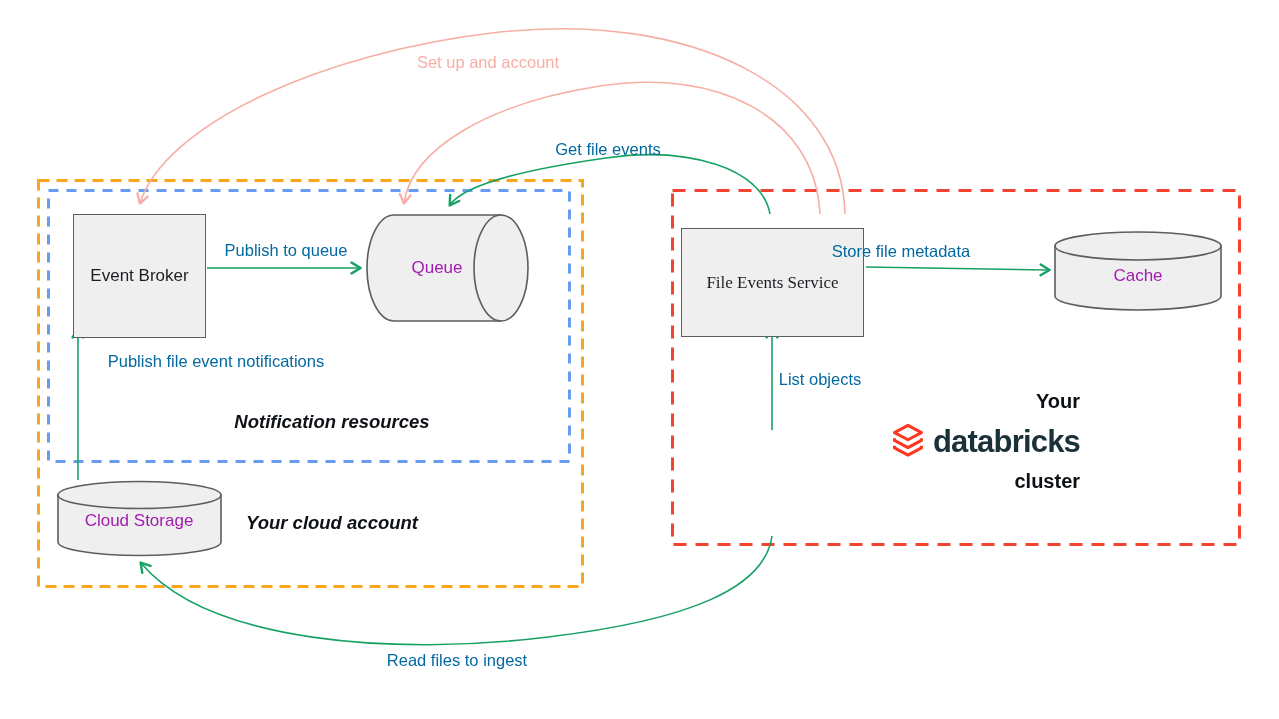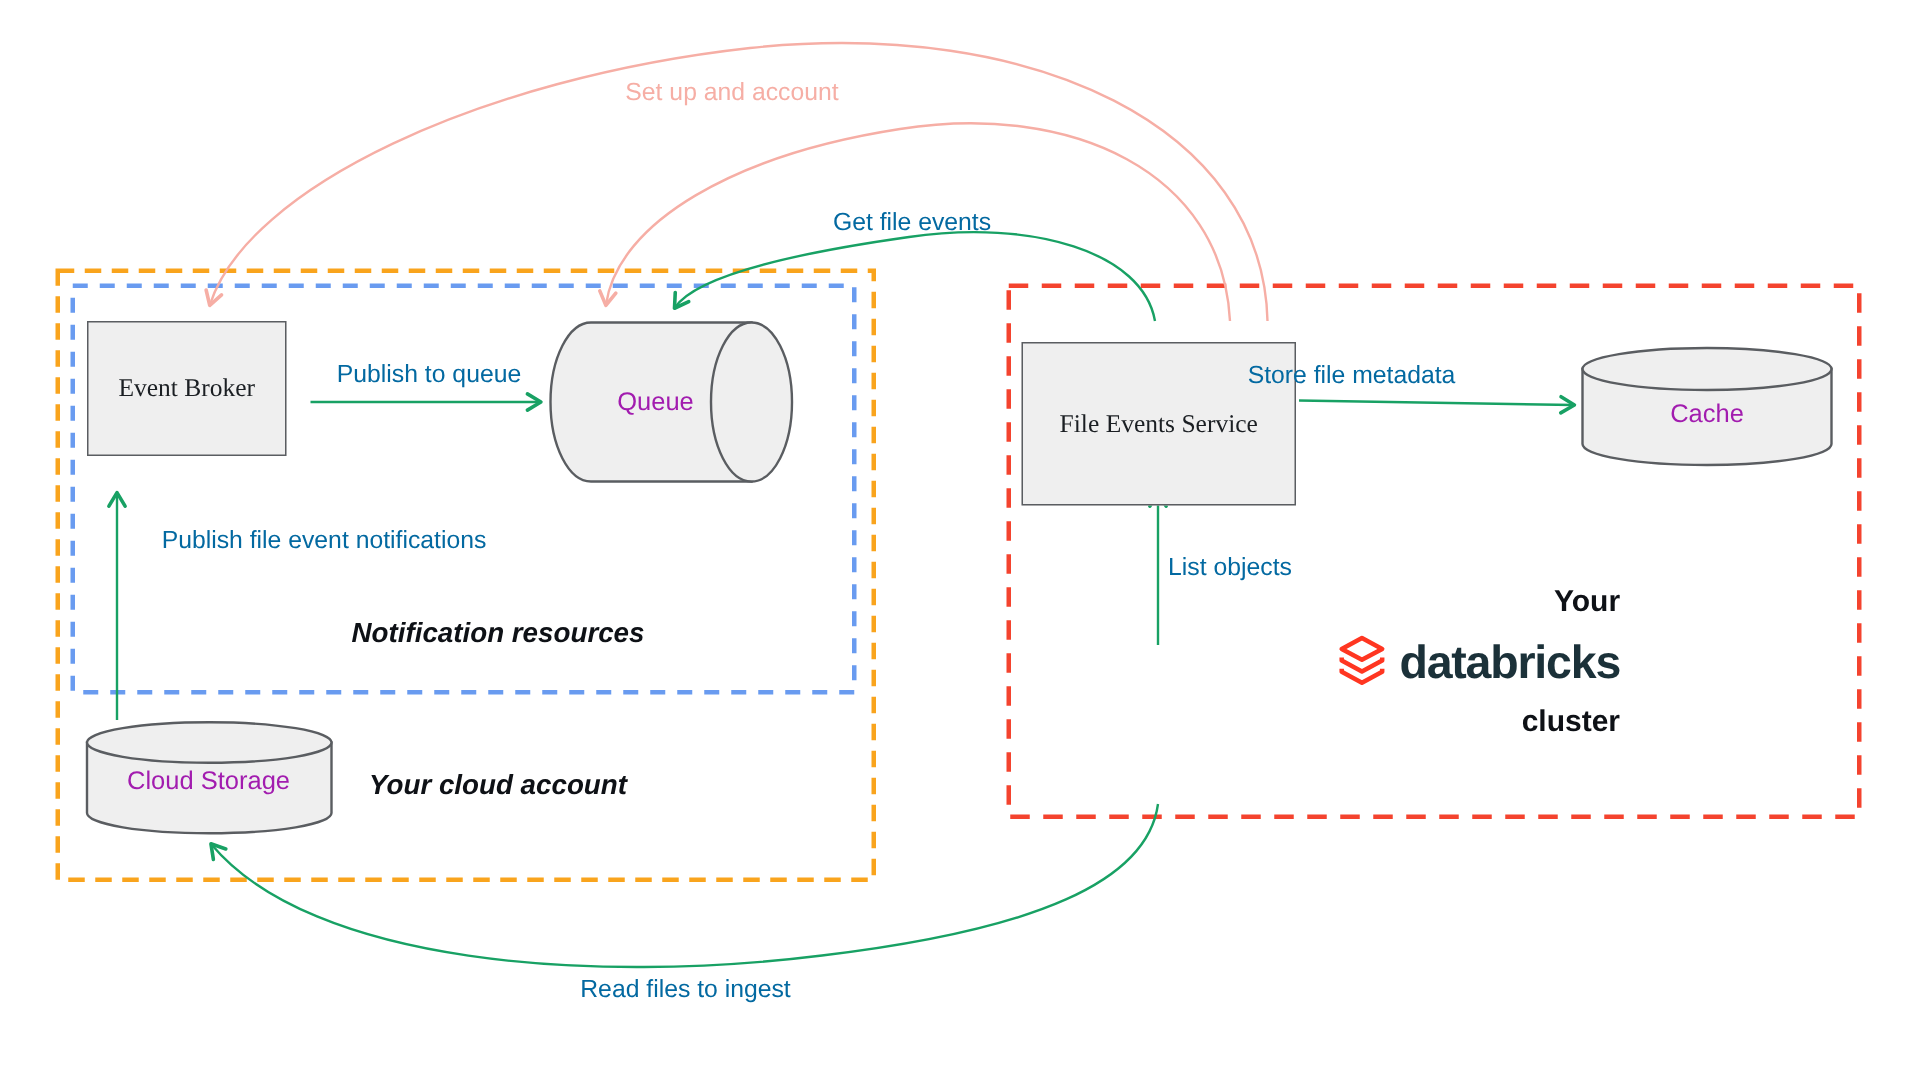--- a/index.html
+++ b/index.html
@@ -69,21 +69,21 @@
     <path d="M 820 214 C 815 115, 715 68, 600 86 C 490 103, 412 148, 404 203" fill="none" stroke="#F6AEA5" stroke-width="1.6" marker-end="url(#arr-pink)"></path>
 
     <path d="M 770 214 C 762 168, 688 146, 606 158 C 528 169, 464 184, 450 205" fill="none" stroke="#18A164" stroke-width="1.6" marker-end="url(#arr-green)"></path>
     <path d="M 207 268 L 360 268" fill="none" stroke="#18A164" stroke-width="1.6" marker-end="url(#arr-green)"></path>
     <path d="M 78 480 L 78 329" fill="none" stroke="#18A164" stroke-width="1.6" marker-end="url(#arr-green)"></path>
     <path d="M 866 267 L 1049 270" fill="none" stroke="#18A164" stroke-width="1.6" marker-end="url(#arr-green)"></path>
     <path d="M 772 430 L 772 329" fill="none" stroke="#18A164" stroke-width="1.6" marker-end="url(#arr-green)"></path>
     <path d="M 772 536 C 765 588, 690 620, 548 637 C 395 656, 208 643, 141 563" fill="none" stroke="#18A164" stroke-width="1.6" marker-end="url(#arr-green)"></path>
   </svg>
 
-  <div class="node" style="left:58px; top:214px; width:133px; height:90px;font-family:Liberation Serif, serif;">
+  <div class="node" style="left:73px; top:214px; width:133px; height:124px;">
     <span>Event Broker</span>
   </div>
   <div class="node" style="left:681px; top:228px; width:183px; height:109px;font-family:Liberation Serif, serif;">
     <span>File Events Service</span>
   </div>
 
   <div class="cyl-label" style="left:437px; top:268px;">Queue</div>
   <div class="cyl-label" style="left:139px; top:521px;">Cloud Storage</div>
   <div class="cyl-label" style="left:1138px; top:276px;">Cache</div>
 

